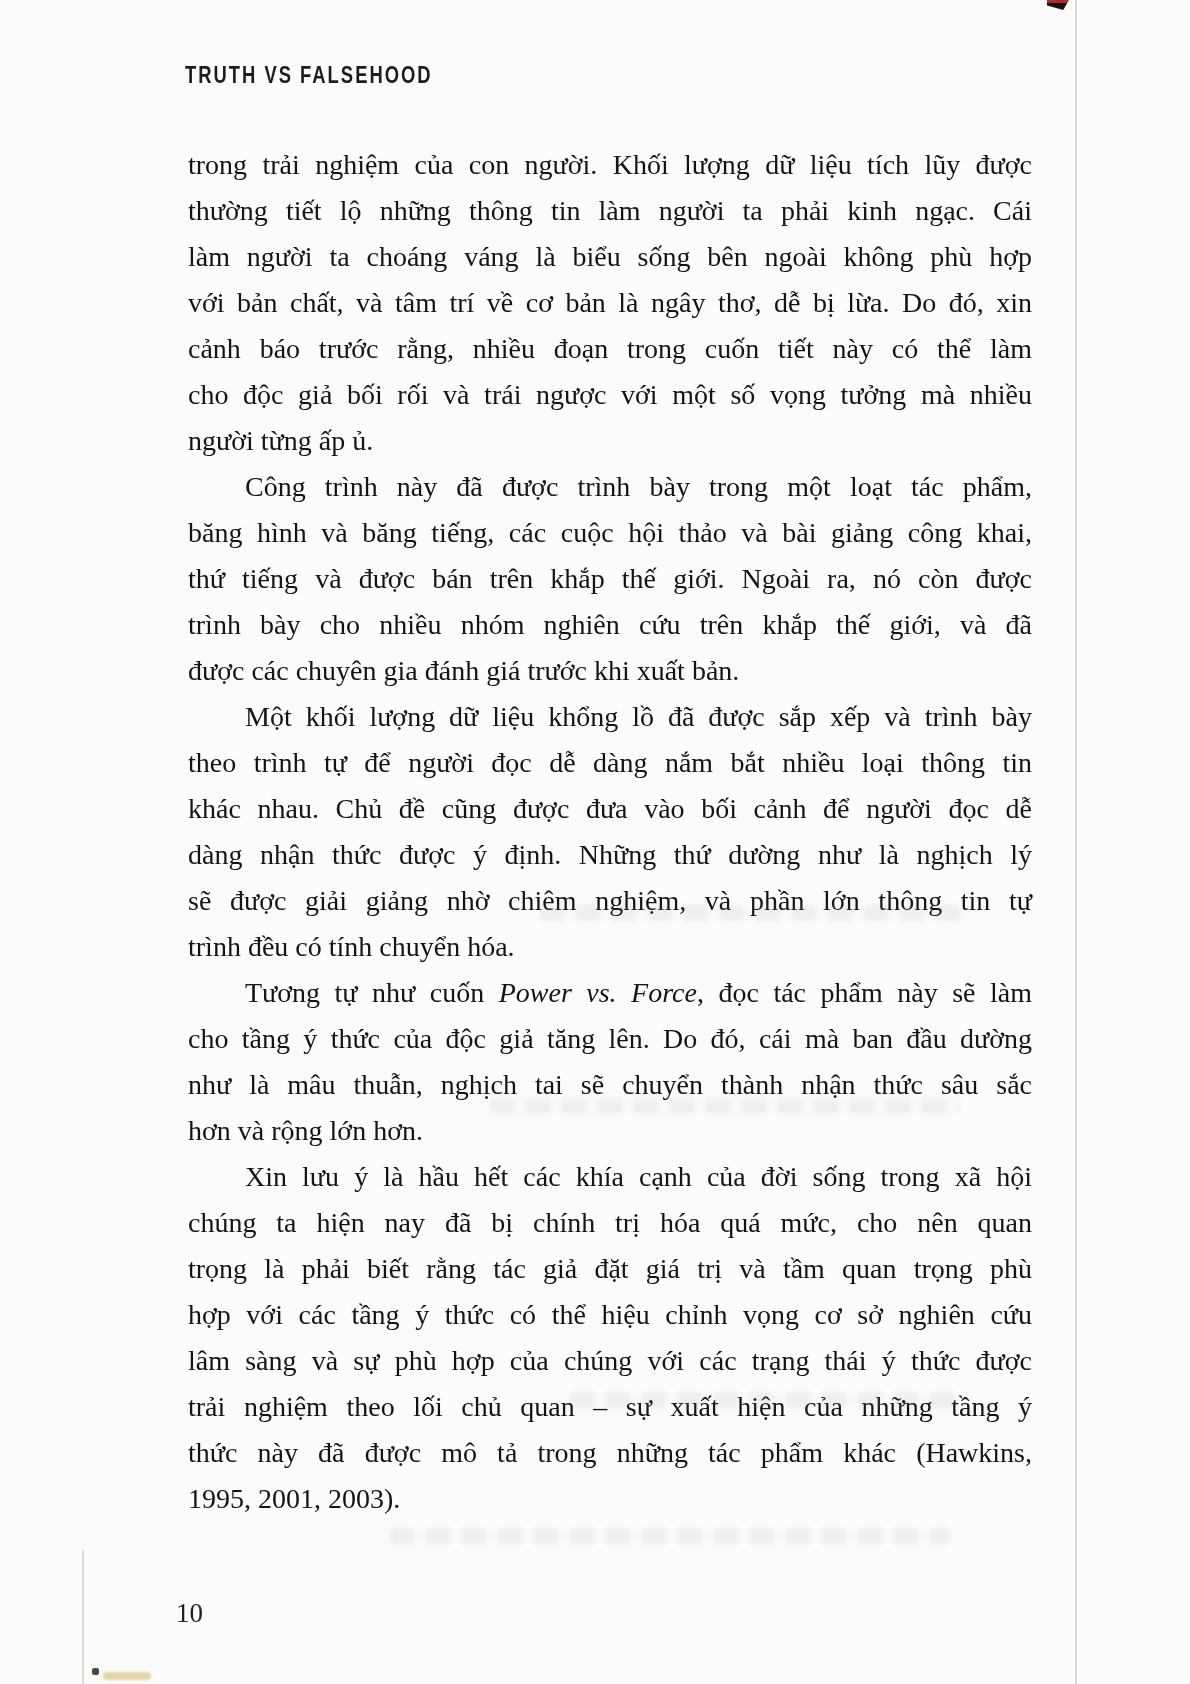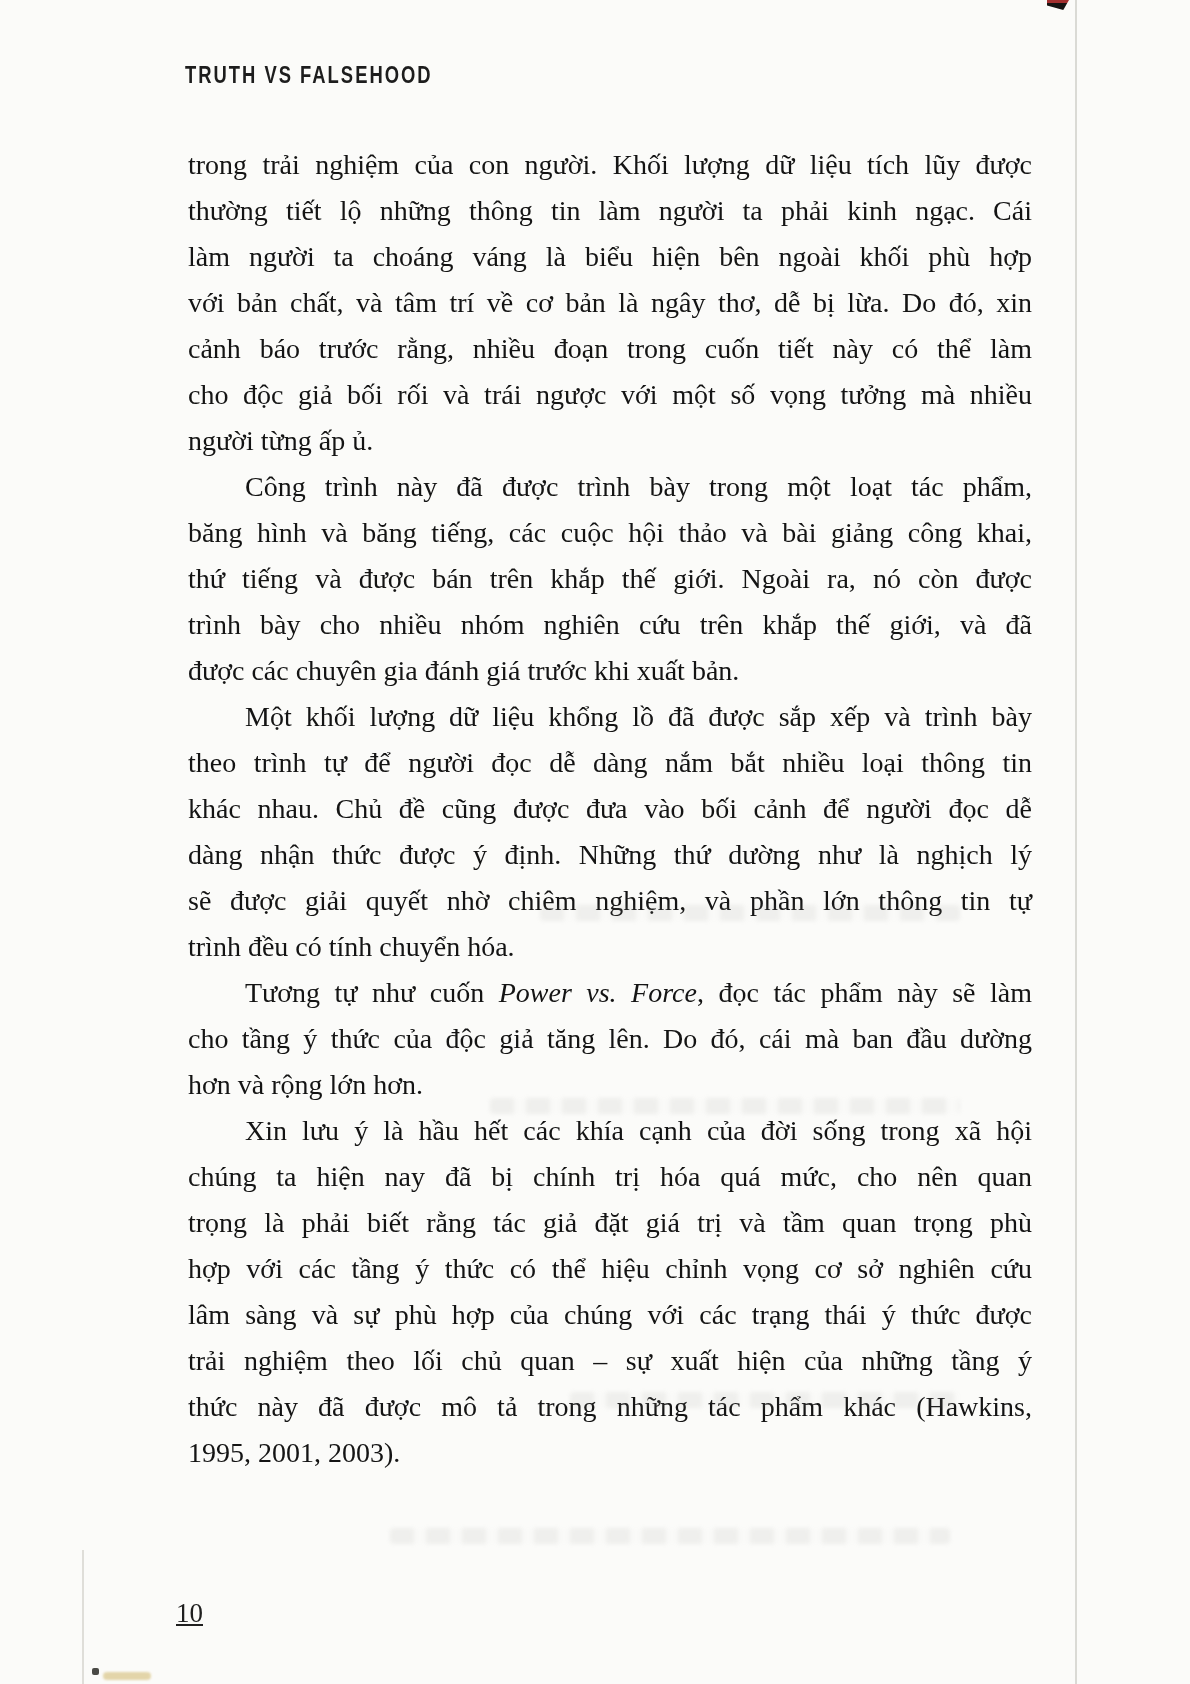--- a/index.html
+++ b/index.html
@@ -56,21 +56,20 @@
   }
   .line em {
     font-style: italic;
   }
   .page-number {
     position: absolute;
     left: 176px;
     top: 1598px;
     font-size: 27px;
     color: #1f1f1f;
-    text-decoration: underline;
   }
   
   .edge-line-right {
     position: absolute;
     left: 1075px;
     top: 0;
     width: 2px;
     height: 1684px;
     background: rgba(185, 185, 178, 0.5);
   }
@@ -131,47 +130,48 @@
 
 <div class="page">
 
   <div class="running-header">TRUTH VS FALSEHOOD</div>
 
   <div class="body-text">
 
     <div class="para">
       <div class="line">trong trải nghiệm của con người. Khối lượng dữ liệu tích lũy được</div>
       <div class="line">thường tiết lộ những thông tin làm người ta phải kinh ngạc. Cái</div>
-      <div class="line">làm người ta choáng váng là biểu hiện bên ngoài khối phù hợp</div>
+      <div class="line">làm người ta choáng váng là biểu sống bên ngoài không phù hợp</div>
       <div class="line">với bản chất, và tâm trí về cơ bản là ngây thơ, dễ bị lừa. Do đó, xin</div>
       <div class="line">cảnh báo trước rằng, nhiều đoạn trong cuốn tiết này có thể làm</div>
       <div class="line">cho độc giả bối rối và trái ngược với một số vọng tưởng mà nhiều</div>
       <div class="line last">người từng ấp ủ.</div>
     </div>
 
     <div class="para">
       <div class="line indent">Công trình này đã được trình bày trong một loạt tác phẩm,</div>
       <div class="line">băng hình và băng tiếng, các cuộc hội thảo và bài giảng công khai,</div>
       <div class="line">thứ tiếng và được bán trên khắp thế giới. Ngoài ra, nó còn được</div>
       <div class="line">trình bày cho nhiều nhóm nghiên cứu trên khắp thế giới, và đã</div>
       <div class="line last">được các chuyên gia đánh giá trước khi xuất bản.</div>
     </div>
 
     <div class="para">
       <div class="line indent">Một khối lượng dữ liệu khổng lồ đã được sắp xếp và trình bày</div>
       <div class="line">theo trình tự để người đọc dễ dàng nắm bắt nhiều loại thông tin</div>
       <div class="line">khác nhau. Chủ đề cũng được đưa vào bối cảnh để người đọc dễ</div>
       <div class="line">dàng nhận thức được ý định. Những thứ dường như là nghịch lý</div>
-      <div class="line">sẽ được giải quyết nhờ chiêm nghiệm, và phần lớn thông tin tự</div>
+      <div class="line">sẽ được giải giảng nhờ chiêm nghiệm, và phần lớn thông tin tự</div>
       <div class="line last">trình đều có tính chuyển hóa.</div>
     </div>
 
     <div class="para">
       <div class="line indent"><span>Tương tự như cuốn </span><em>Power vs. Force</em><span>, đọc tác phẩm này sẽ làm</span></div>
       <div class="line">cho tầng ý thức của độc giả tăng lên. Do đó, cái mà ban đầu dường</div>
+      <div class="line">như là mâu thuẫn, nghịch tai sẽ chuyển thành nhận thức sâu sắc</div>
       <div class="line last">hơn và rộng lớn hơn.</div>
     </div>
 
     <div class="para">
       <div class="line indent">Xin lưu ý là hầu hết các khía cạnh của đời sống trong xã hội</div>
       <div class="line">chúng ta hiện nay đã bị chính trị hóa quá mức, cho nên quan</div>
       <div class="line">trọng là phải biết rằng tác giả đặt giá trị và tầm quan trọng phù</div>
       <div class="line">hợp với các tầng ý thức có thể hiệu chỉnh vọng cơ sở nghiên cứu</div>
       <div class="line">lâm sàng và sự phù hợp của chúng với các trạng thái ý thức được</div>
       <div class="line">trải nghiệm theo lối chủ quan – sự xuất hiện của những tầng ý</div>

